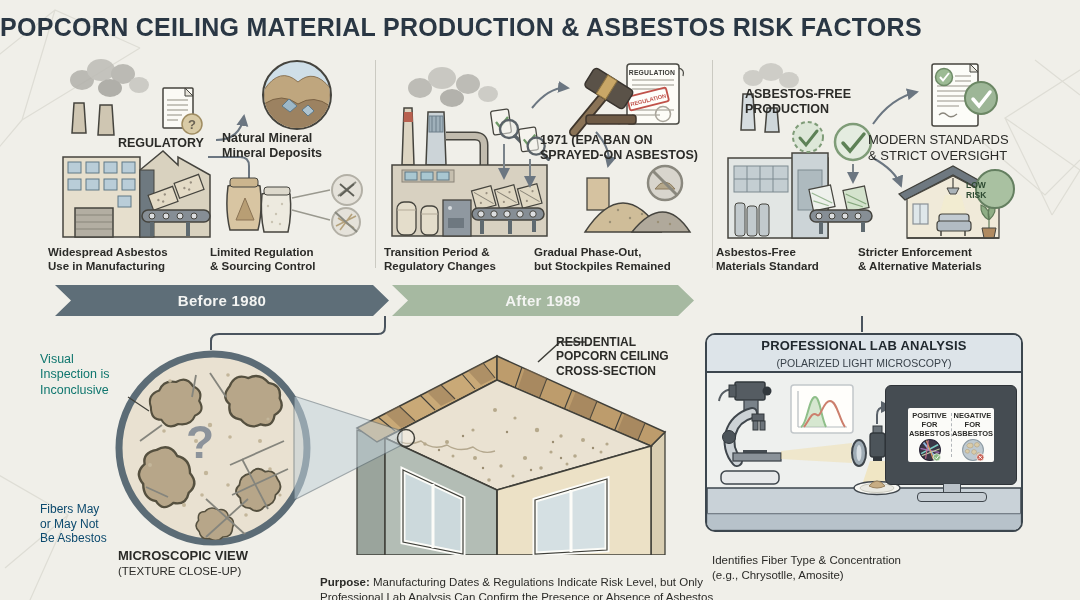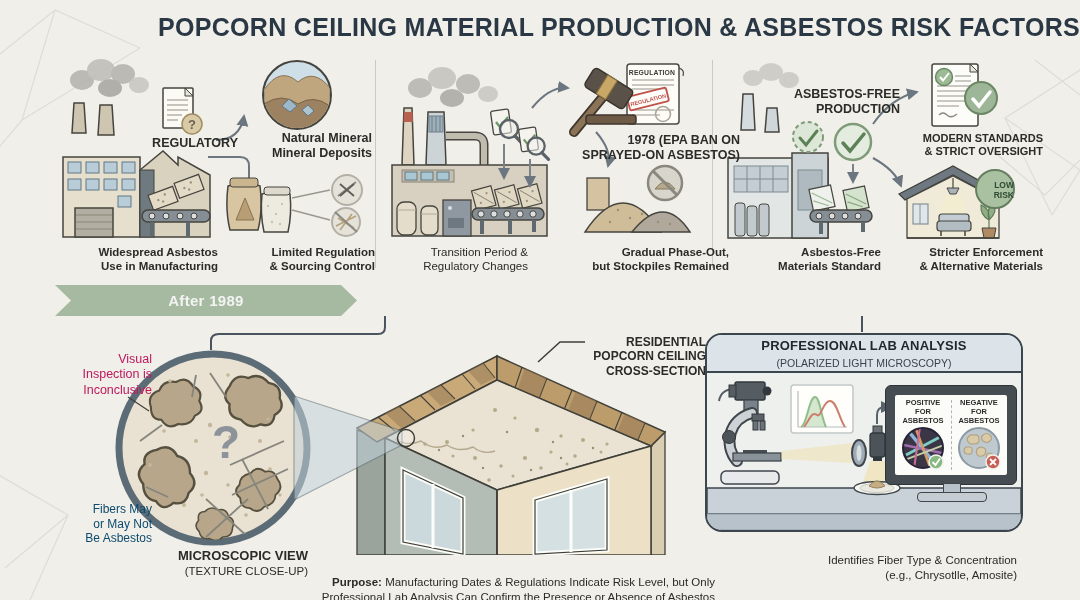--- a/index.html
+++ b/index.html
@@ -1,33 +1,33 @@
 <!DOCTYPE html>
 <html><head>
 <meta charset="utf-8">
 <style>
   html,body{margin:0;padding:0;background:#d8d8d2}
   #stage{position:relative;width:1080px;height:600px;background:#f0efe9;overflow:hidden;
          font-family:"Liberation Sans",sans-serif;color:#2b2b28}
   .abs{position:absolute}
-  .txt{position:absolute;white-space:pre-line;text-align:right;line-height:1.22;color:#2b2b28}
+  .txt{position:absolute;white-space:pre-line;text-align:left;line-height:1.22;color:#2b2b28}
   .divider{position:absolute;top:60px;height:208px;width:1px;background:#cbcac2}
   #timeline{position:absolute;left:55px;top:285px;width:970px;height:31px;display:flex;gap:3px}
   .tseg{display:flex;align-items:center;justify-content:center;color:#f3f4f2;font-weight:700;
         font-size:15px;letter-spacing:.3px;
         clip-path:polygon(0 0,calc(100% - 16px) 0,100% 50%,calc(100% - 16px) 100%,0 100%,16px 50%)}
   #lab{position:absolute;left:705px;top:333px;width:318px;height:199px;border:2px solid #3c464e;
-       border-radius:17px;background:#eef0ee;box-sizing:border-box;overflow:hidden}
+       border-radius:10px;background:#eef0ee;box-sizing:border-box;overflow:hidden}
   #lab-header{height:36px;background:#dde4e9;border-bottom:2px solid #3c464e;display:flex;
               flex-direction:column;align-items:center;justify-content:center}
   #lab-title{font-size:13px;font-weight:700;color:#20282e;letter-spacing:.2px}
   #lab-subtitle{font-size:10.5px;color:#39424a;margin-top:4px}
   #lab-body{position:relative;height:157px}
   #monitor{position:absolute;left:178px;top:12px;width:132px;height:100px;background:#454c52;
-           border:1.5px solid #2e3338;border-radius:6px;padding:9px;box-sizing:border-box}
+           border:1.5px solid #2e3338;border-radius:6px;padding:22px;box-sizing:border-box}
   #screen{position:relative;width:100%;height:100%;background:#fbfbf8;border-radius:2px;display:flex}
   .mhalf{width:50%;display:flex;flex-direction:column;align-items:center;padding-top:3px}
   .mlabel{font-size:7.5px;font-weight:700;line-height:1.2;text-align:center;white-space:pre-line}
   #mdivider{position:absolute;left:50%;top:5px;bottom:5px;border-left:1.5px dashed #b2b6ba}
   .standneck{position:absolute;left:236px;top:110px;width:16px;height:10px;background:#b9c1c8;border:1.5px solid #3f464c}
   .standbase{position:absolute;left:210px;top:119px;width:68px;height:8px;background:#c5cdd3;border:1.5px solid #3f464c;border-radius:4px}
 </style>
 </head>
 <body>
 
@@ -341,20 +341,23 @@
       <polygon points="267,170 281,170 279,180 269,180" fill="#b08a60" stroke="#45443e"></polygon>
       <path d="M192,180 H284" stroke="#45443e" stroke-width="1.3"></path>
       <circle cx="280" cy="131" r="19" fill="#a9c1a1" stroke="#647f60" stroke-width="2"></circle>
     </g>
   </svg>
 
   <div class="divider" style="left:375px"></div>
   <div class="divider" style="left:712px"></div>
 
   <div id="timeline">
+    <div class="tseg" style="width:334px;background:#5e6e78">
+      <span>Before 1980</span>
+    </div>
     <div class="tseg" style="width:302px;background:#a6b9a1">
       <span>After 1989</span>
     </div>
   </div>
 
   <svg class="abs" style="left:355px;top:340px" width="355" height="215" viewBox="0 0 355 215">
     <polygon points="2,90 30,98 30,215 2,215" fill="#9aa49c" stroke="#3f3f39" stroke-width="1.3"></polygon>
     <polygon points="296,106 310,92 310,215 296,215" fill="#d9ceb2" stroke="#3f3f39" stroke-width="1.3"></polygon>
     <polygon points="2,88 142,16 142,40 22,102" fill="#c9a977" stroke="#3f3f39" stroke-width="1.5"></polygon>
     <polygon points="142,16 310,92 296,106 142,40" fill="#bd9c6c" stroke="#3f3f39" stroke-width="1.5"></polygon>
@@ -486,43 +489,43 @@
     <path d="M128,397 L149,411" stroke="#3f3f39" stroke-width="1.2"></path>
     <polygon points="294,396 402,431 402,445 294,500" fill="#c3d2da" opacity=".55" stroke="#5c6c76" stroke-width="1.2"></polygon>
     <circle cx="406" cy="438" r="8.5" fill="rgba(255,255,255,.25)" stroke="#3f3f39" stroke-width="1.5"></circle>
   </svg>
 
   <div class="txt" style="left:0;top:12px;width:1080px;font-size:25px;font-weight:700;letter-spacing:.3px;color:#2a3744">POPCORN CEILING MATERIAL PRODUCTION &amp; ASBESTOS RISK FACTORS</div>
 
   <div class="txt" style="left:118px;top:136px;width:120px;font-size:12.5px;font-weight:700">REGULATORY</div>
   <div class="txt" style="left:222px;top:131px;width:150px;font-size:12.5px;font-weight:700;line-height:1.18">Natural Mineral
 Mineral Deposits</div>
-  <div class="txt" style="left:540px;top:133px;width:200px;font-size:12.5px;font-weight:700">1978 (EPA BAN ON
+  <div class="txt" style="left:540px;top:133px;width:200px;font-size:12.5px;font-weight:700">1971 (EPA BAN ON
 SPRAYED-ON ASBESTOS)</div>
   <div class="txt" style="left:745px;top:87px;width:155px;font-size:12.5px;font-weight:700">ASBESTOS-FREE
 PRODUCTION</div>
-  <div class="txt" style="left:868px;top:132px;width:175px;font-size:11px;font-weight:700">MODERN STANDARDS
+  <div class="txt" style="left:868px;top:132px;width:175px;font-size:13px;font-weight:400">MODERN STANDARDS
 &amp; STRICT OVERSIGHT</div>
   <div class="txt" style="left:966px;top:181px;width:48px;font-size:8.5px;font-weight:700;line-height:1.15;color:#2e4a32">LOW
 RISK</div>
 
   <div class="txt" style="left:210px;top:245px;width:165px;font-size:11.5px;font-weight:700">Limited Regulation
 &amp; Sourcing Control</div>
   <div class="txt" style="left:48px;top:245px;width:170px;font-size:11.5px;font-weight:700">Widespread Asbestos
 Use in Manufacturing</div>
-  <div class="txt" style="left:363px;top:245px;width:165px;font-size:11.5px;font-weight:400">Transition Period &amp;
+  <div class="txt" style="left:384px;top:245px;width:165px;font-size:11.5px;font-weight:700">Transition Period &amp;
 Regulatory Changes</div>
   <div class="txt" style="left:534px;top:245px;width:195px;font-size:11.5px;font-weight:700">Gradual Phase-Out,
 but Stockpiles Remained</div>
   <div class="txt" style="left:716px;top:245px;width:165px;font-size:11.5px;font-weight:700">Asbestos-Free
 Materials Standard</div>
   <div class="txt" style="left:858px;top:245px;width:185px;font-size:11.5px;font-weight:700">Stricter Enforcement
 &amp; Alternative Materials</div>
 
-  <div class="txt" style="left:40px;top:352px;width:112px;font-size:12.5px;color:#be185d">Visual
+  <div class="txt" style="left:40px;top:352px;width:112px;font-size:12.5px;color:#0f766e">Visual
 Inspection is
 Inconclusive</div>
   <div class="txt" style="left:40px;top:502px;width:112px;font-size:12px;color:#0c4a6e">Fibers May
 or May Not
 Be Asbestos</div>
   <div class="txt" style="left:118px;top:548px;width:190px;font-size:13px;font-weight:700">MICROSCOPIC VIEW</div>
   <div class="txt" style="left:118px;top:564px;width:190px;font-size:11.5px">(TEXTURE CLOSE-UP)</div>
 
   <div class="txt" style="left:556px;top:335px;width:150px;font-size:12px;font-weight:700;line-height:1.2">RESIDENTIAL
 POPCORN CEILING

